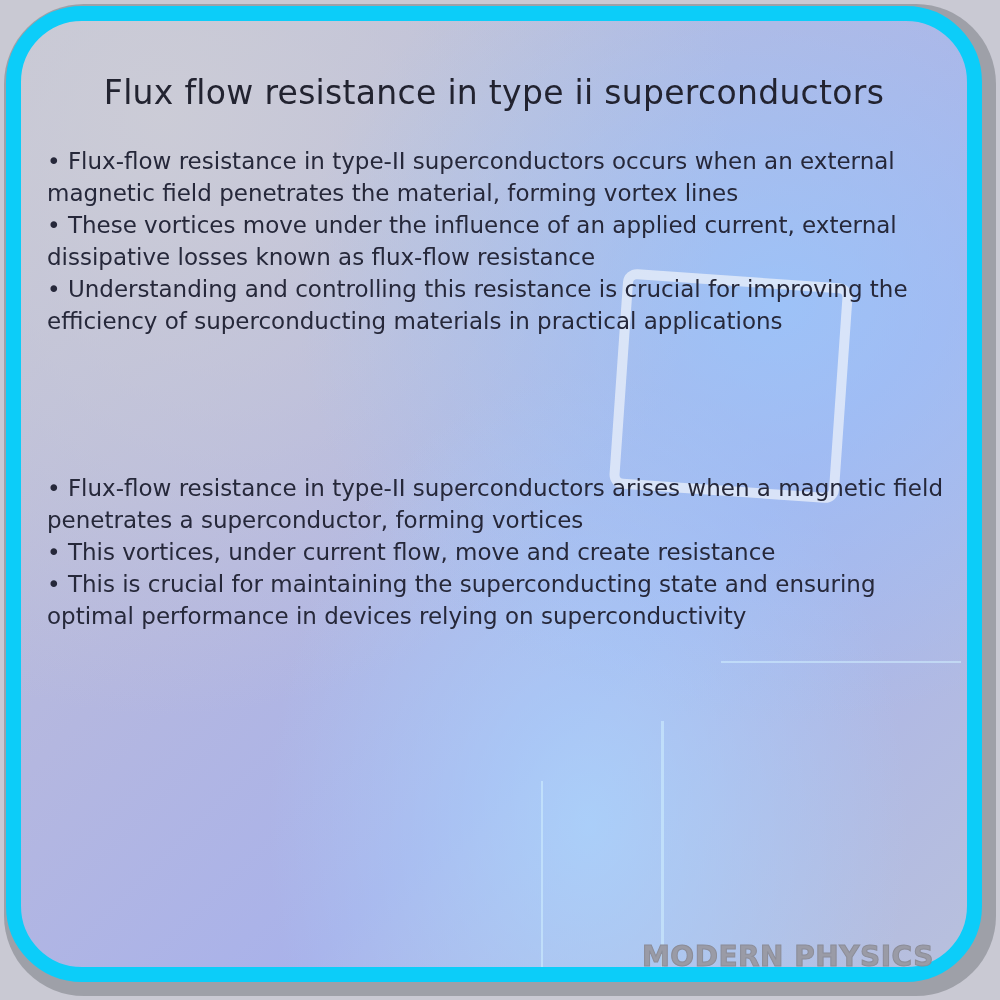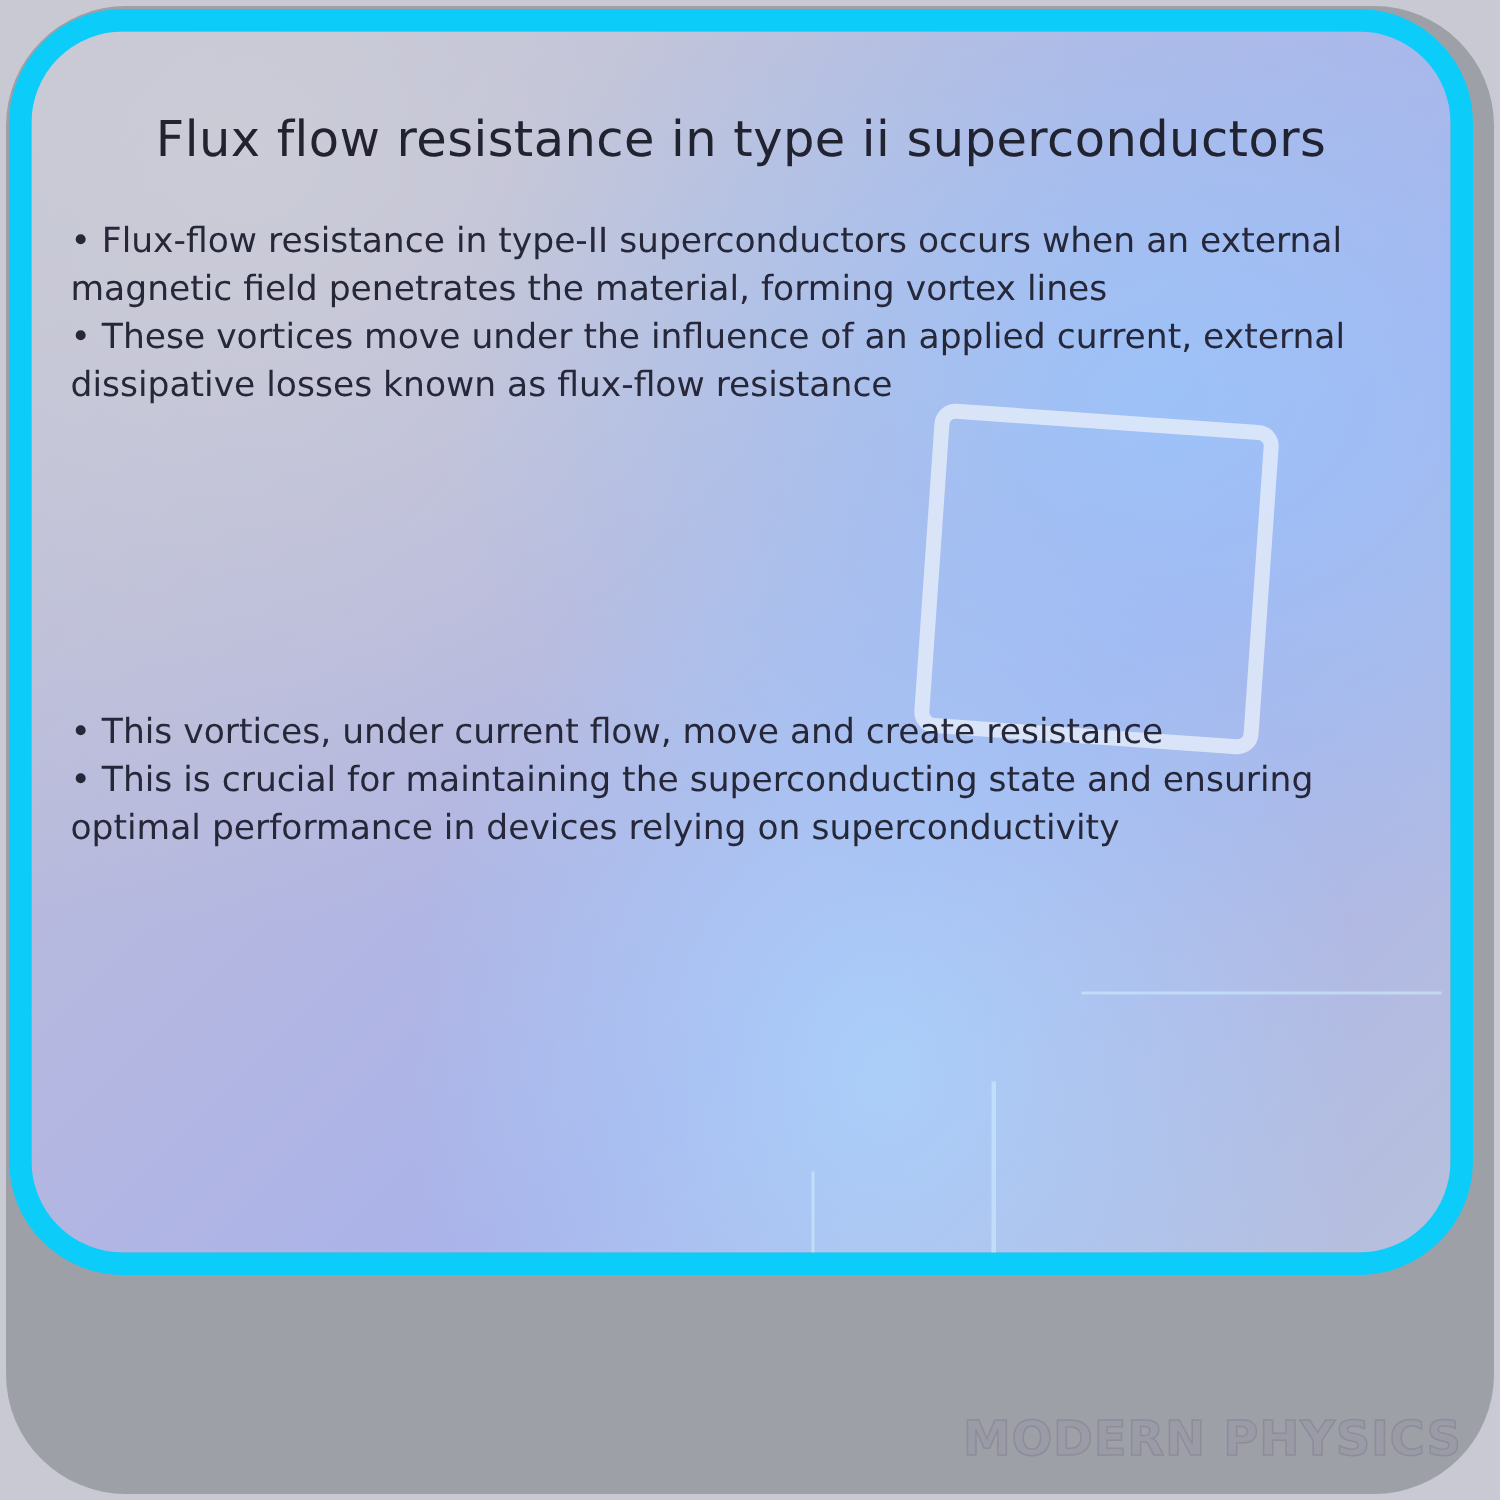--- a/index.html
+++ b/index.html
@@ -7,21 +7,21 @@
     width: 1000px; height: 1000px; overflow: hidden;
     background: #c9c9d3;
     font-family: "DejaVu Sans", "Liberation Sans", sans-serif;
     position: relative;
   }
   .shadow {
     position: absolute; left: 4px; top: 4px; width: 992px; height: 992px;
     border-radius: 80px; background: #9ea0a8;
   }
   .card {
-    position: absolute; left: 6px; top: 6px; width: 976px; height: 844px;
+    position: absolute; left: 6px; top: 6px; width: 976px; height: 976px;
     border-radius: 76px;
     border: 15px solid #0ccdf9;
     box-sizing: border-box;
     overflow: hidden;
     background:
       radial-gradient(ellipse at 80% 30%, rgba(150,200,255,0.7) 0%, rgba(150,200,255,0) 45%),
       radial-gradient(ellipse at 60% 85%, rgba(170,215,255,0.75) 0%, rgba(170,215,255,0) 40%),
       radial-gradient(ellipse at 15% 10%, rgba(205,205,215,0.9) 0%, rgba(205,205,215,0) 50%),
       linear-gradient(135deg, #c3c4d2 0%, #b4b7e0 40%, #a9b2ea 65%, #b8c0dd 100%);
   }
@@ -39,41 +39,43 @@
   .h2 { top: 378px; font-size: 33px; }
   .list {
     position: absolute; left: 26px; width: 920px;
     color: #26283a; font-size: 23px; line-height: 32px;
   }
   .list1 { top: 124px; }
   .list2 { top: 451px; }
   .list div { margin: 0; }
   .logo {
     position: absolute; left: 642px; top: 940px;
-    font-family: "DejaVu Sans", sans-serif; font-weight: bold; font-size: 32px;
+    font-family: "DejaVu Sans", sans-serif; font-weight: bold; font-size: 28px;
     color: #9a9ba6; letter-spacing: 0.5px;
     -webkit-text-stroke: 1px #8c8d98;
   }
 </style>
 </head>
 <body>
 
 <div class="shadow"></div>
 <div class="card">
   <div class="chip"></div>
   <div class="trace" style="left:640px;top:700px;width:3px;height:260px;"></div>
   <div class="trace" style="left:700px;top:640px;width:240px;height:2px;"></div>
   <div class="trace" style="left:520px;top:760px;width:2px;height:200px;"></div>
 
   <h1 class="title h1">Flux flow resistance in type ii superconductors</h1>
 
   <div class="list list1">
     <div>• Flux-flow resistance in type-II superconductors occurs when an external magnetic field penetrates the material, forming vortex lines</div>
     <div>• These vortices move under the influence of an applied current, external dissipative losses known as flux-flow resistance</div>
+    <div>• Understanding and controlling this resistance is crucial for improving the efficiency of superconducting materials in practical applications</div>
   </div>
 
 
   <div class="list list2">
+    <div>• Flux-flow resistance in type-II superconductors arises when a magnetic field penetrates a superconductor, forming vortices</div>
     <div>• This vortices, under current flow, move and create resistance</div>
     <div>• This is crucial for maintaining the superconducting state and ensuring optimal performance in devices relying on superconductivity</div>
   </div>
 </div>
 <div class="logo">MODERN PHYSICS</div>
 
 </body></html>

